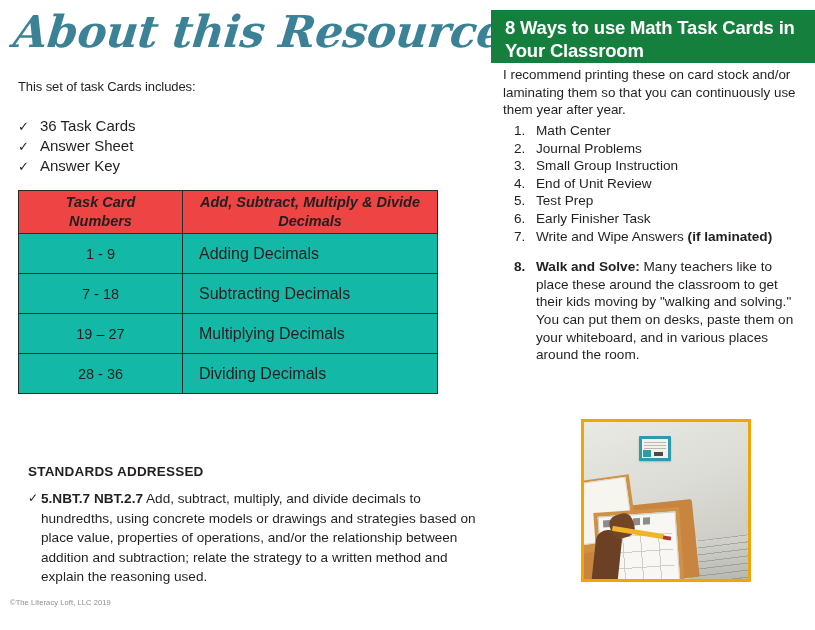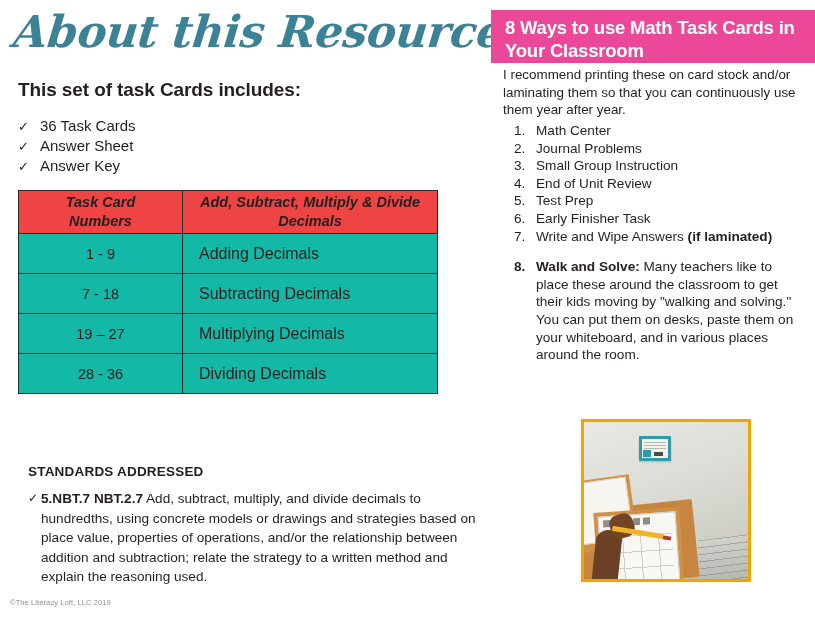--- a/index.html
+++ b/index.html
@@ -32,22 +32,22 @@
     font-size: 44px;
     letter-spacing: -0.5px;
     color: #3c8296;
     white-space: nowrap;
     transform: skewX(-6deg);
   }
 
   #includes-heading {
     position: absolute;
     left: 18px; top: 79px;
-    font-size: 19px;
-    font-weight: bold;
+    font-size: 13px;
+    font-weight: normal;
     color: #231f20;
     letter-spacing: -0.1px;
     text-align: center;
   }
 
   #includes-list {
     position: absolute;
     left: 18px; top: 116px;
     list-style: none;
     margin: 0; padding: 0;
@@ -140,21 +140,21 @@
     position: absolute;
     left: 490px; top: 0;
     width: 325px; height: 630px;
   }
 
   #ways-header {
     position: absolute;
     left: 1px; top: 10px;
     width: 324px;
     height: 53px;
-    background: #ec4899;
+    background: #15803d;
     box-sizing: border-box;
     padding: 4px 14px 0 14px;
     display: flex;
     align-items: center;
   }
   #ways-header-title {
     color: #ffffff;
     font-size: 18.5px;
     font-weight: bold;
     line-height: 23px;

